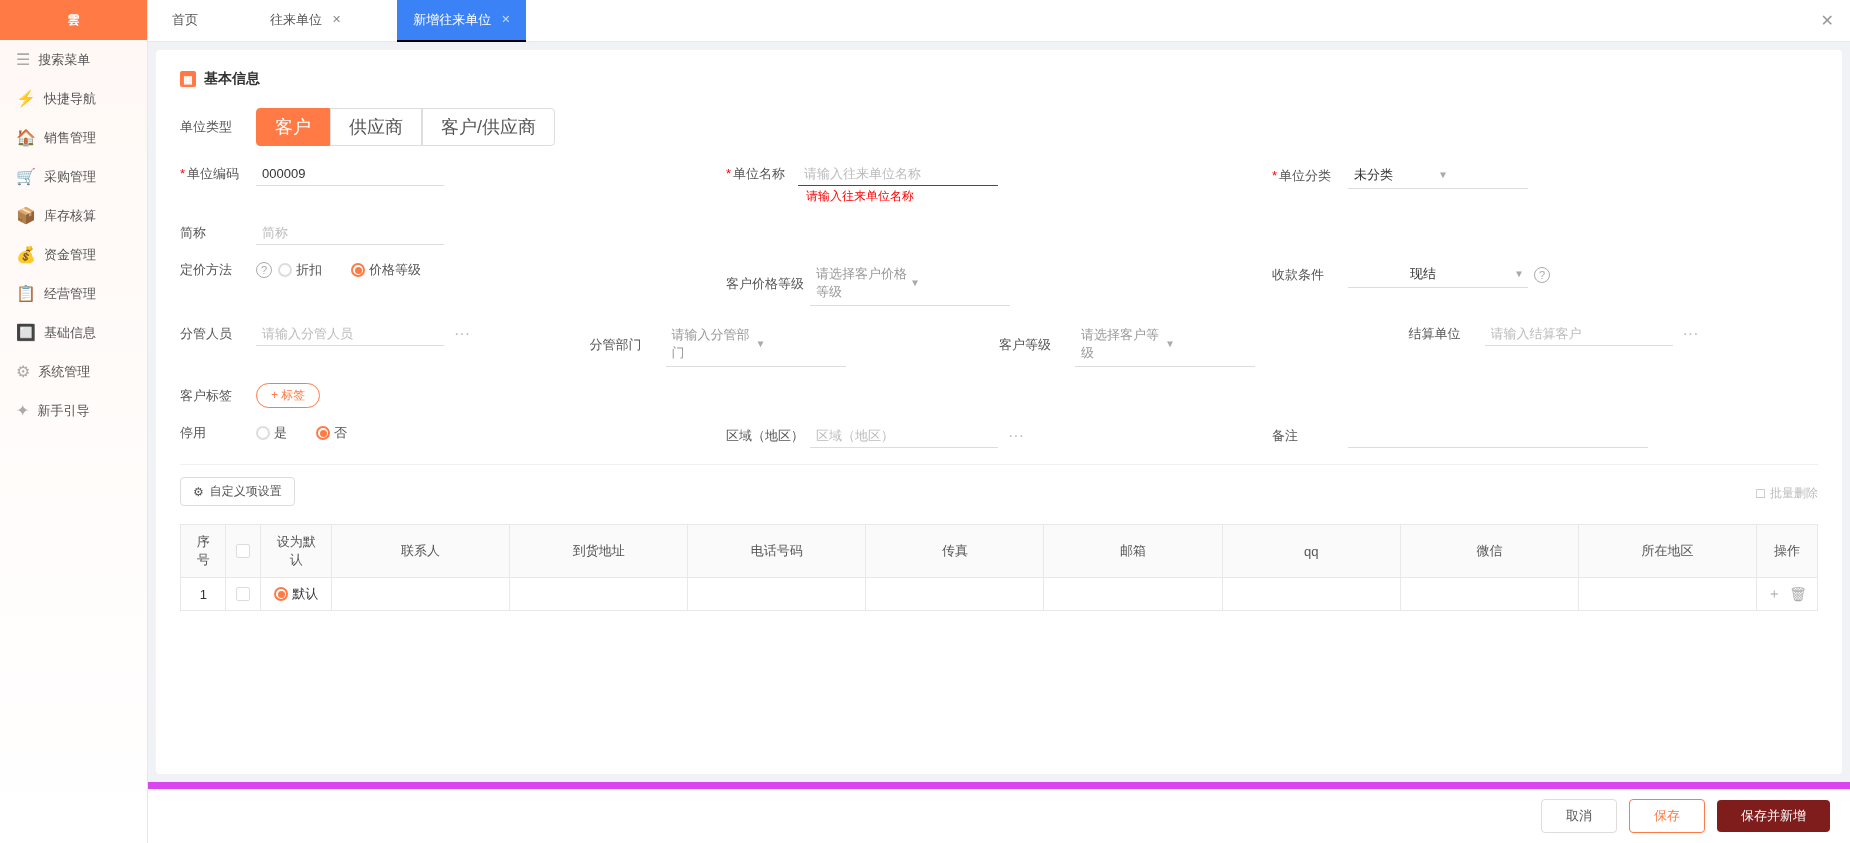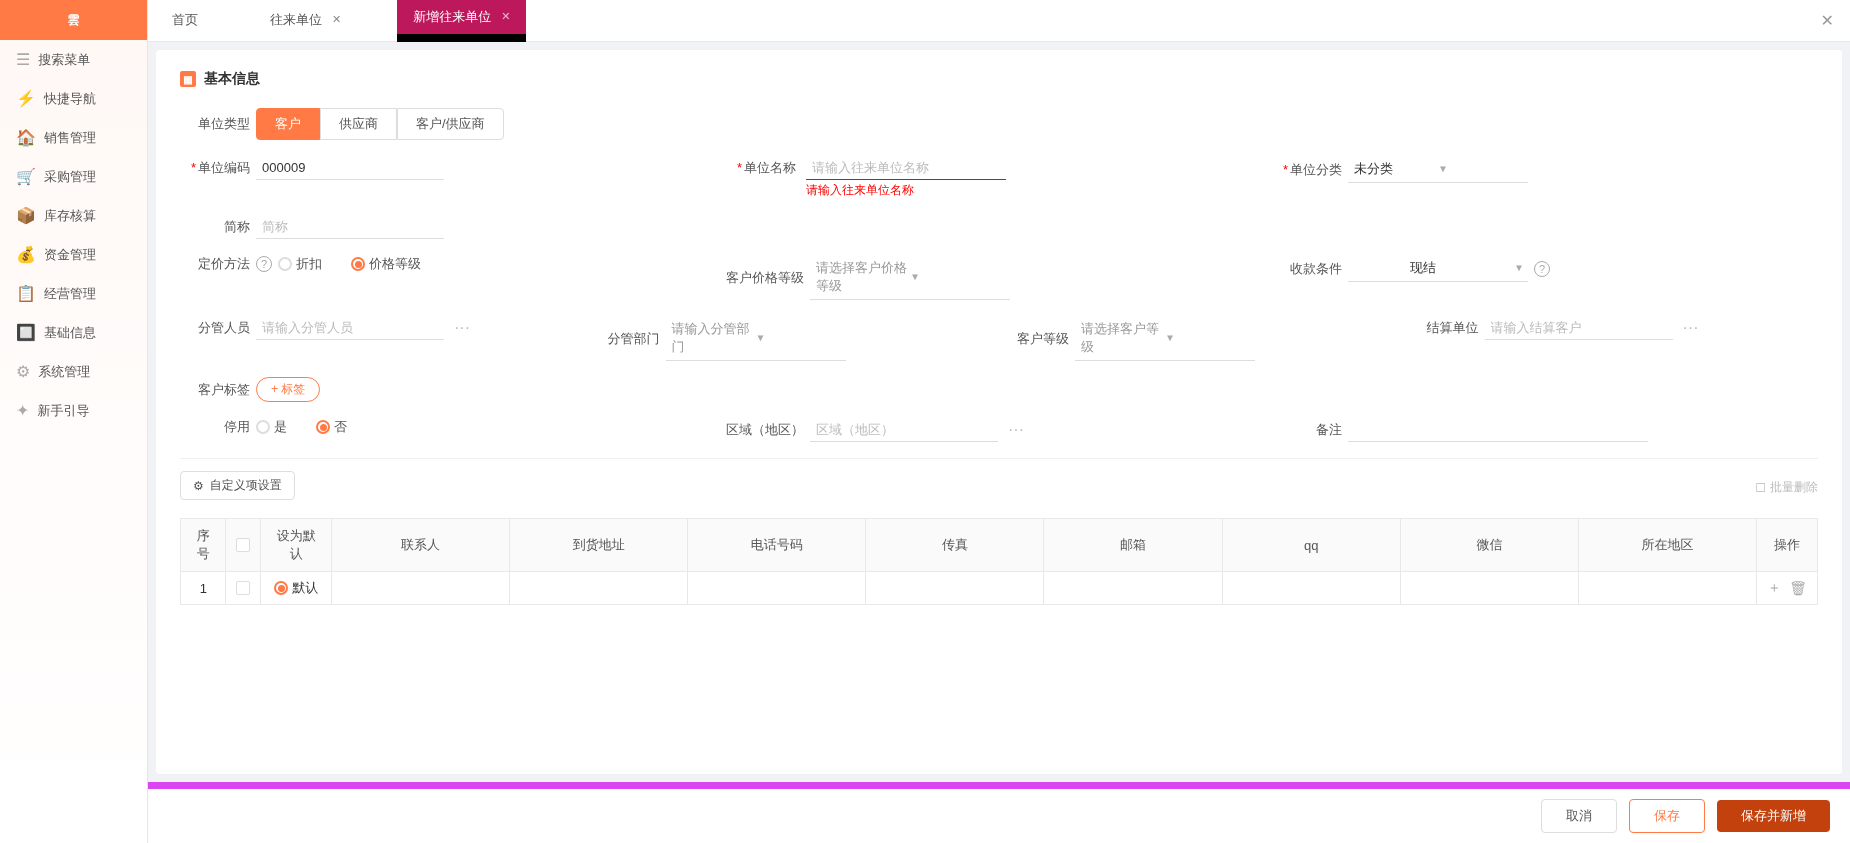--- a/index.html
+++ b/index.html
@@ -63,22 +63,22 @@
       align-items: center;
       cursor: pointer;
       font-size: 13px;
       color: #555;
       border-bottom: 2px solid transparent;
       gap: 6px;
       white-space: nowrap;
     }
     .tab.active {
       color: #fff;
-      background: #be185d;
-      border-bottom: 8px solid #000000;
+      background: #3b82f6;
+      border-bottom: 2px solid #000000;
     }
     .tab .close-btn {
       font-size: 11px;
       color: inherit;
       opacity: 0.7;
       cursor: pointer;
       margin-left: 4px;
     }
     .tab-close-main {
       margin-left: auto;
@@ -123,21 +123,21 @@
     
     .unit-type-group {
       display: flex;
       gap: 0;
     }
     .unit-btn {
       padding: 6px 18px;
       border: 1px solid #ddd;
       cursor: pointer;
       background: #fff;
-      font-size: 13px;
+      font-size: 18px;
       color: #555;
     }
     .unit-btn.active {
       background: #ff7a45;
       color: #fff;
       border-color: #ff7a45;
     }
     .unit-btn:first-child { border-radius: 4px 0 0 4px; }
     .unit-btn:last-child { border-radius: 0 4px 4px 0; }
 
@@ -153,21 +153,21 @@
       align-items: center;
       gap: 6px;
       flex: 1;
       min-width: 280px;
     }
     .field-label {
       color: #555;
       font-size: 13px;
       white-space: nowrap;
       min-width: 70px;
-      text-align: right;
+      text-align: left;
     }
     .required-star { color: red; margin-right: 2px; }
     .field-input {
       border: none;
       border-bottom: 1px solid #ddd;
       padding: 4px 6px;
       font-size: 13px;
       outline: none;
       background: transparent;
       min-width: 160px;
@@ -323,21 +323,21 @@
       border: 1px solid #ff7a45;
       background: #fff;
       border-radius: 4px;
       cursor: pointer;
       font-size: 13px;
       color: #ff7a45;
     }
     .btn-save-new {
       padding: 7px 24px;
       border: none;
-      background: #c2410c;
+      background: #7f1d1d;
       border-radius: 4px;
       cursor: pointer;
       font-size: 13px;
       color: #fff;
     }
 
     
     .checkbox {
       width: 14px; height: 14px;
       border: 1px solid #ddd;
@@ -440,21 +440,21 @@
 
       <div class="form-field">
         <span class="field-label">
           <span class="required-star">*</span><span>单位编码</span>
         </span>
         <input class="field-input" type="text" value="000009" style="">
       </div>
 
       <div class="form-field">
         <div class="field-wrapper">
-          <div style="display:flex;align-items:center;gap:10px;">
+          <div style="display:flex;align-items:center;gap:2px;">
             <span class="field-label">
               <span class="required-star">*</span><span>单位名称</span>
             </span>
             <input class="field-input error" type="text" style="min-width: 200px; border-bottom-color: red;" placeholder="请输入往来单位名称">
           </div>
           <span class="error-msg" style="margin-left:80px;">请输入往来单位名称</span>
         </div>
       </div>
 
       <div class="form-field">

